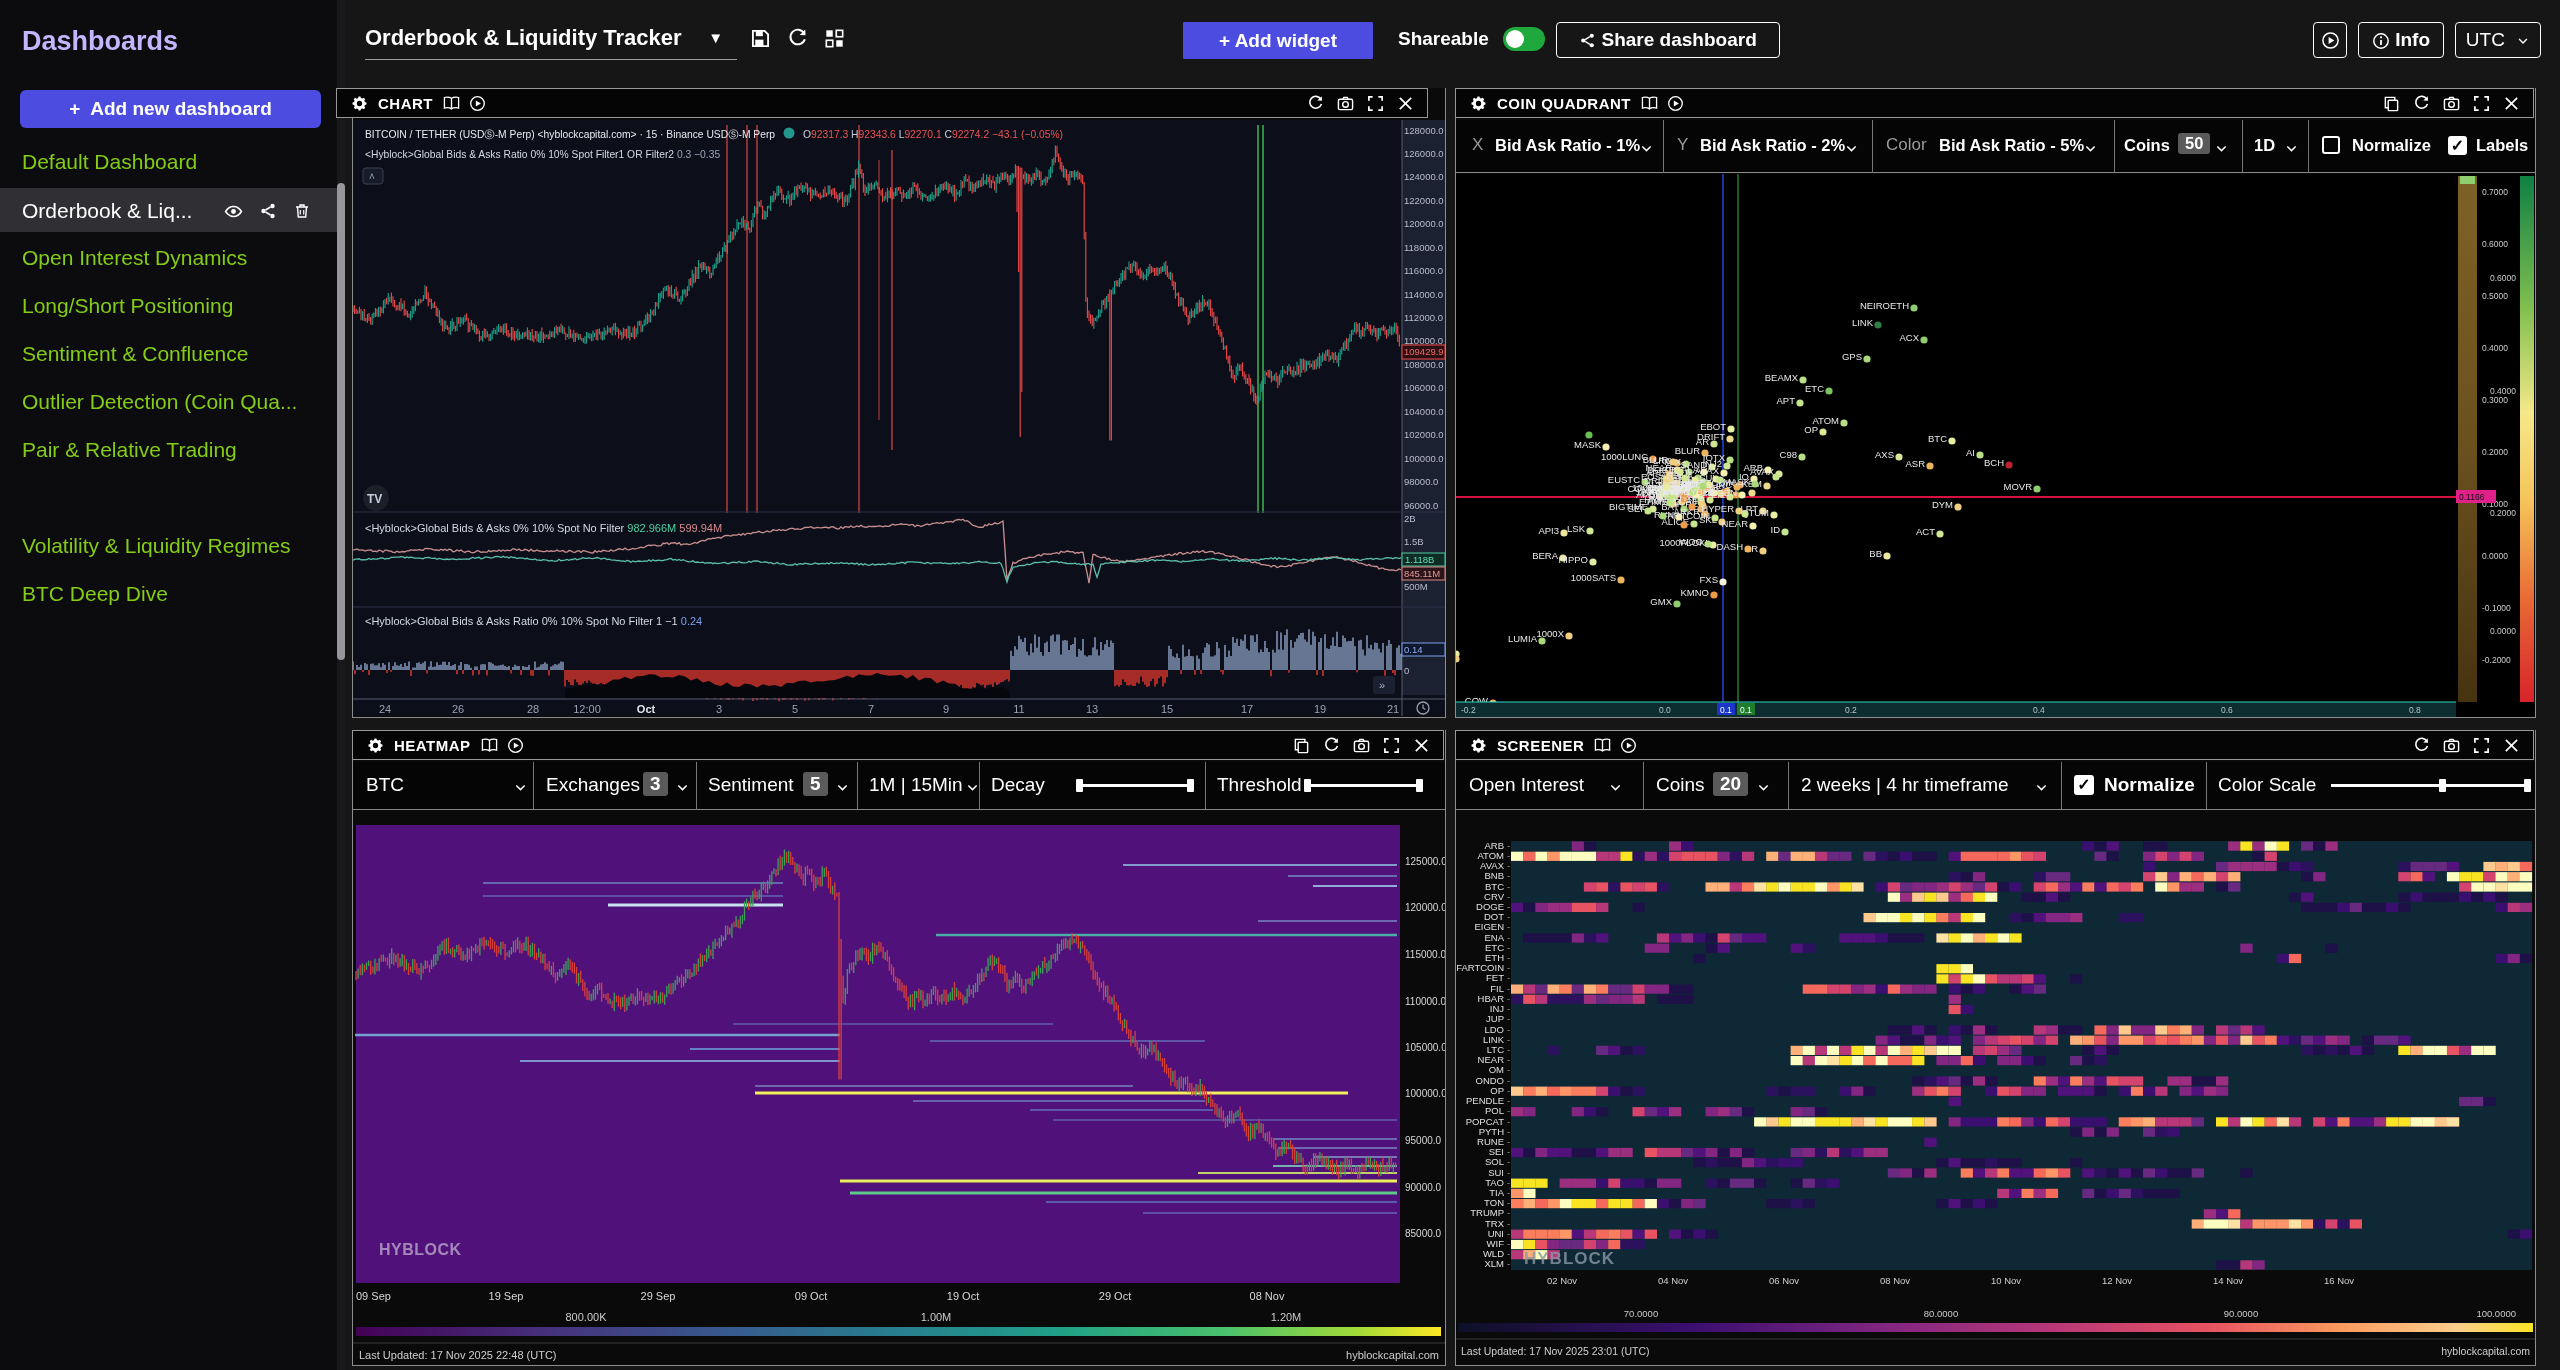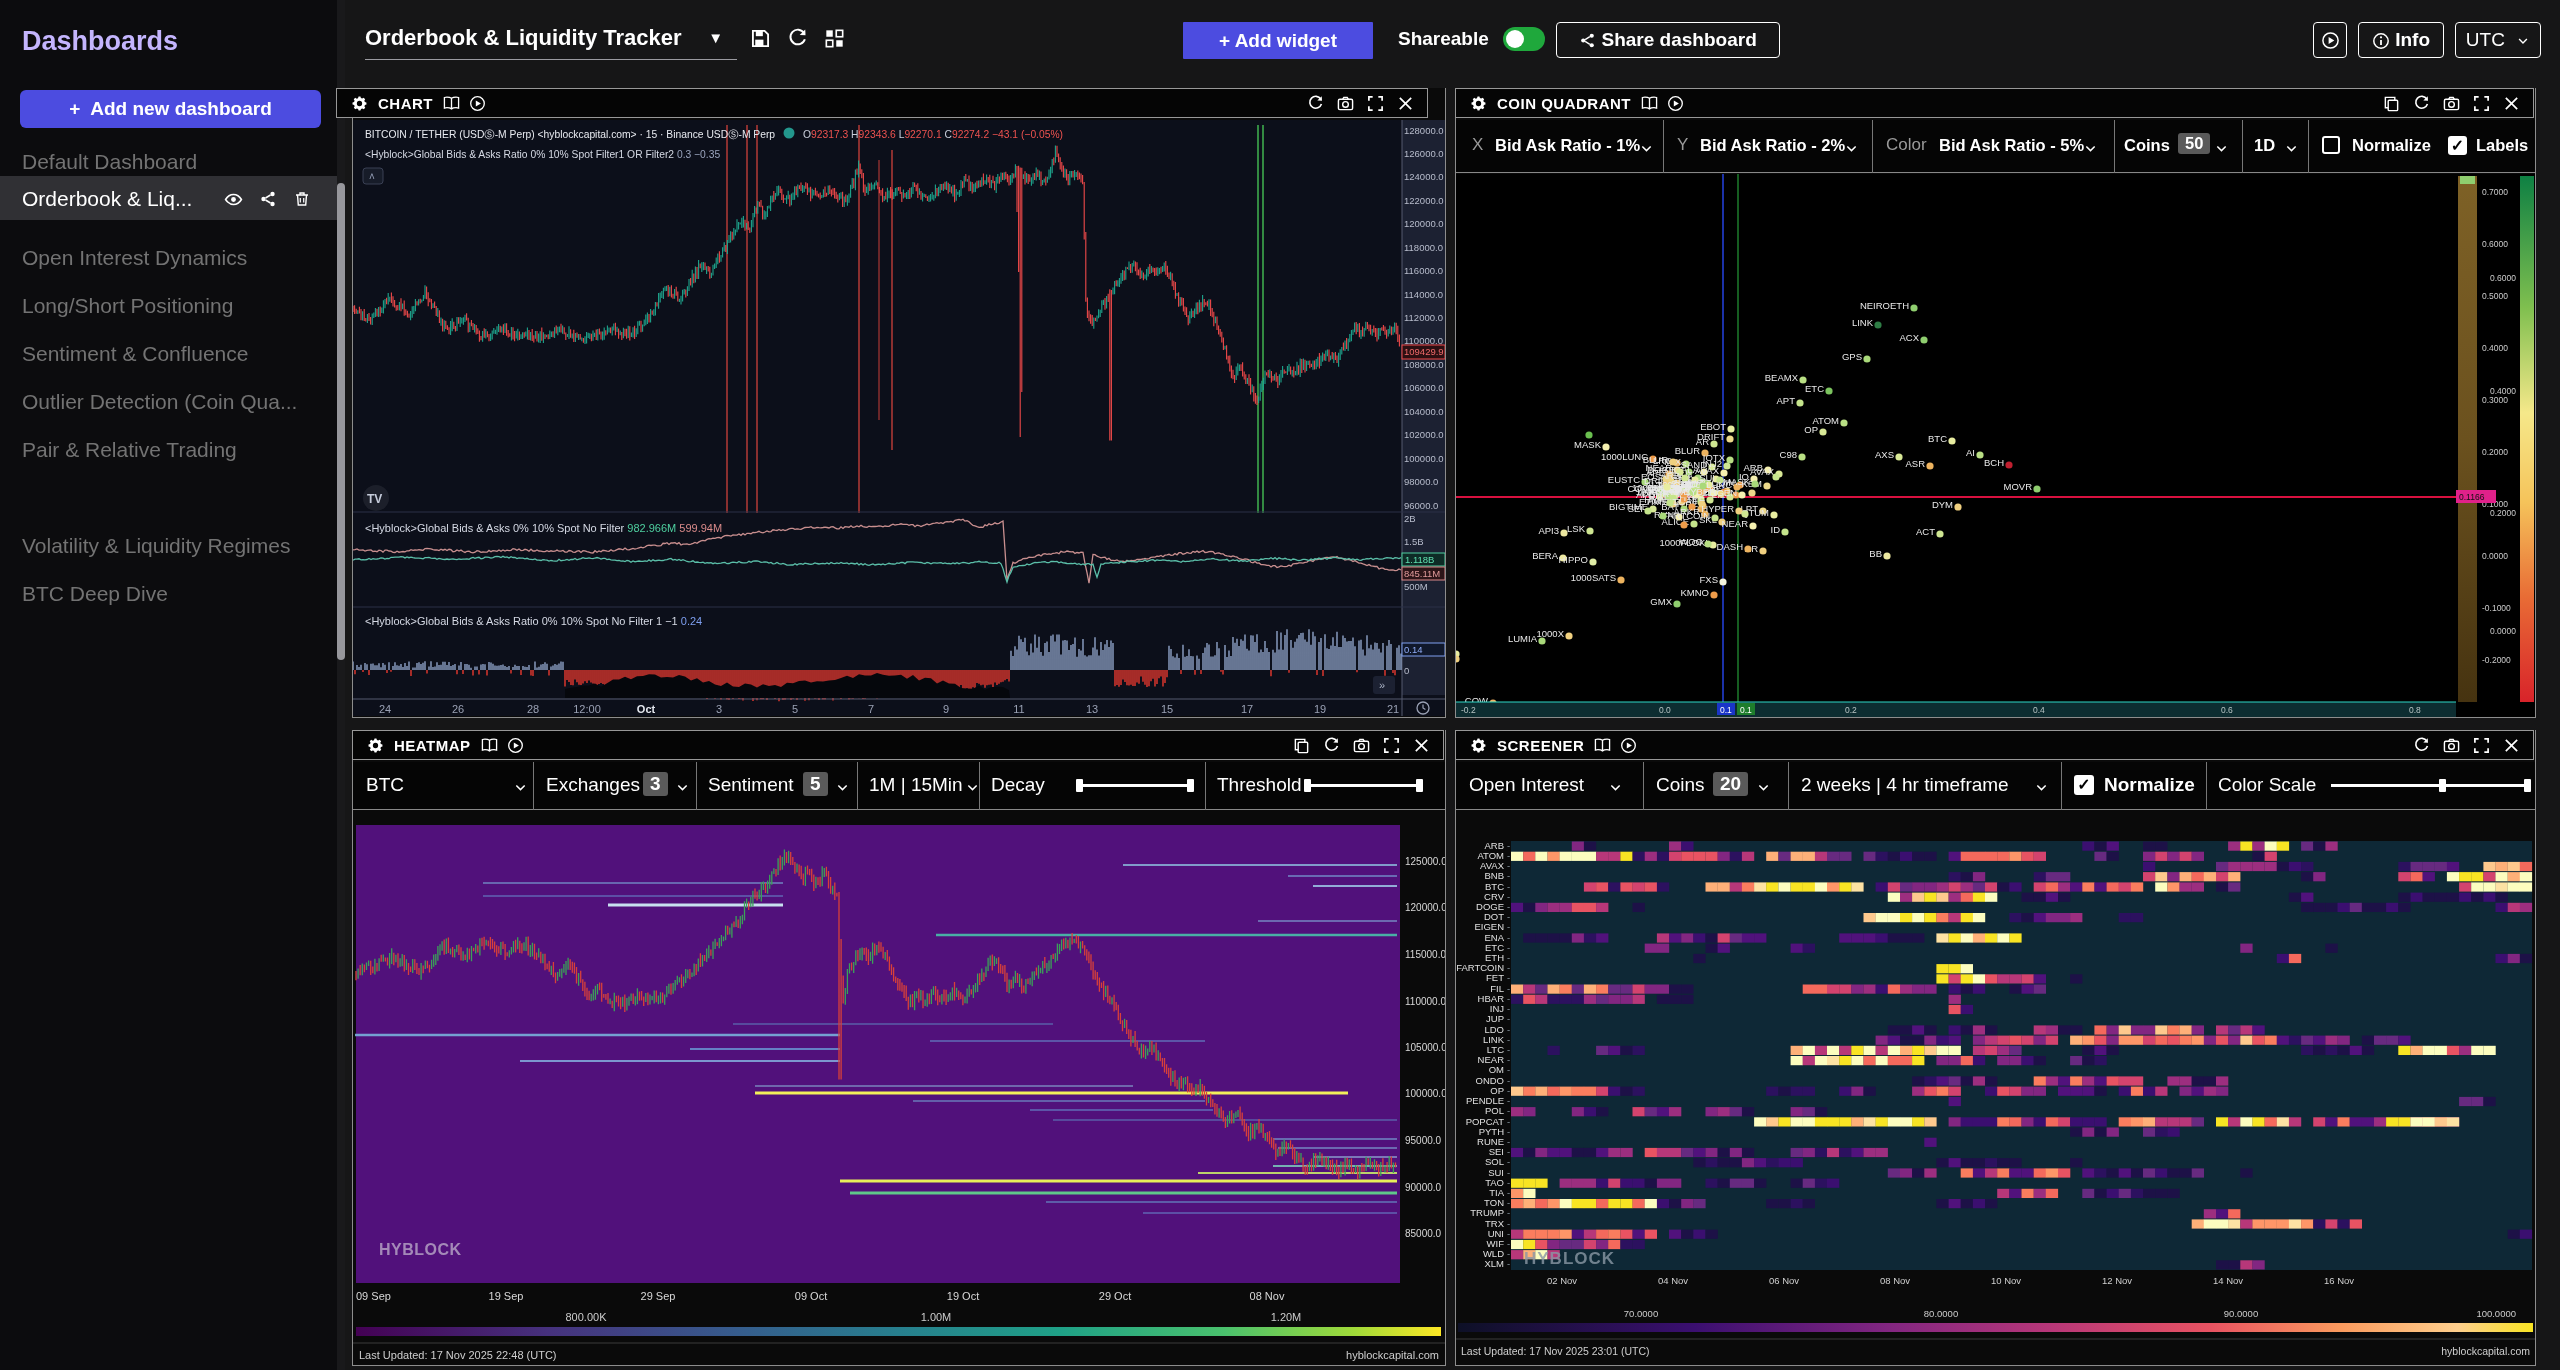--- a/index.html
+++ b/index.html
@@ -1,18 +1,18 @@
 <!DOCTYPE html>
 <html><head><meta charset="utf-8"><style>
 *{margin:0;padding:0;box-sizing:border-box}
 body{width:2560px;height:1370px;background:#161617;font-family:"Liberation Sans",sans-serif;overflow:hidden;position:relative}
 .sidebar{position:absolute;left:0;top:0;width:345px;height:1370px;background:#0c0c0e}
 .sb-title{position:absolute;left:22px;top:26px;font-size:27px;font-weight:bold;color:#c4b5fd}
 .sb-btn{position:absolute;left:20px;top:90px;width:301px;height:38px;background:#4c4ce0;border-radius:6px;color:#fff;font-size:19px;font-weight:bold;text-align:center;line-height:38px}
-.sb-item{position:absolute;left:0;width:337px;height:44px;color:#737373;font-size:21px;line-height:44px;padding-left:22px;white-space:nowrap;overflow:hidden}
+.sb-item{position:absolute;left:0;width:337px;height:44px;color:#84cc16;font-size:21px;line-height:44px;padding-left:22px;white-space:nowrap;overflow:hidden}
 .sb-sel{background:#303034;color:#fff}
 .sb-scroll{position:absolute;left:337px;top:0;width:8px;height:1370px;background:#19191b}
 .sb-thumb{position:absolute;left:337px;top:183px;width:8px;height:477px;background:#97979c;border-radius:4px}
 .topbar{position:absolute;left:345px;top:0;width:2215px;height:88px;background:#161617}
 .tb-title{position:absolute;left:20px;top:25px;color:#fff;font-size:22px;font-weight:bold;border-bottom:1px solid #9a9aa0;padding:0 14px 8px 0}
 .btn-purple{position:absolute;background:#4c4ce0;border-radius:1px;color:#fff;font-weight:bold;font-size:19px;text-align:center}
 .btn-outline{position:absolute;background:transparent;border:1.5px solid #fff;border-radius:4px;color:#fff;font-weight:bold;font-size:19px;text-align:center}
 .whead{position:absolute;z-index:30;height:30px;background:#050505;border:1px solid #989898;border-bottom:1px solid #989898;display:flex;align-items:center;color:#fff}
 .wtitle{font-size:15px;font-weight:bold;letter-spacing:0.5px;margin-left:10px;color:#fff}
 .hic{margin-right:13px}
@@ -25,21 +25,21 @@
 .chkon{display:inline-block;width:20px;height:20px;background:#fff;border-radius:3px;vertical-align:middle;color:#000;font-weight:bold;font-size:16px;text-align:center;line-height:20px}
 .slider{display:inline-block;height:3px;background:#fff;position:relative;vertical-align:middle}
 .sh{position:absolute;top:-5px;width:7px;height:13px;background:#fff;border-radius:1px}
 .ci{position:absolute!important}
 </style></head>
 <body>
 <div class="sidebar">
  <div class="sb-title">Dashboards</div>
  <div class="sb-btn">+&nbsp; Add new dashboard</div>
  <div class="sb-item" style="top:140px">Default Dashboard</div>
-    <div class="sb-item sb-sel" style="top:176px"><span style="display:inline-block;width:190px;overflow:hidden;vertical-align:middle">Orderbook &amp; Liq...</span><span style="margin-left:12px"><svg width="19" height="19" viewBox="0 0 18 18" style="display:inline-block;vertical-align:middle">
+    <div class="sb-item sb-sel" style="top:188px"><span style="display:inline-block;width:190px;overflow:hidden;vertical-align:middle">Orderbook &amp; Liq...</span><span style="margin-left:12px"><svg width="19" height="19" viewBox="0 0 18 18" style="display:inline-block;vertical-align:middle">
           <path d="M1.5 9s2.8-4.8 7.5-4.8S16.5 9 16.5 9s-2.8 4.8-7.5 4.8S1.5 9 1.5 9z" fill="none" stroke="#fff" stroke-width="1.5"></path>
           <circle cx="9" cy="9" r="2.3" fill="#fff"></circle>
         </svg></span><span style="margin-left:16px"><svg width="18" height="18" viewBox="0 0 18 18" style="display:inline-block;vertical-align:middle">
           <circle cx="13.5" cy="4" r="2.2" fill="#fff"></circle>
           <circle cx="4.5" cy="9" r="2.2" fill="#fff"></circle>
           <circle cx="13.5" cy="14" r="2.2" fill="#fff"></circle>
           <path d="M6.5 8l5-3M6.5 10l5 3" stroke="#fff" stroke-width="1.5"></path>
         </svg></span><span style="margin-left:16px"><svg width="18" height="18" viewBox="0 0 18 18" style="display:inline-block;vertical-align:middle">
           <path d="M3 5h12M7 5V3h4v2M4.5 5l.8 10h7.4l.8-10" fill="none" stroke="#fff" stroke-width="1.4"></path>
           <path d="M7.3 8v4.5M10.7 8v4.5" stroke="#fff" stroke-width="1.2"></path>

